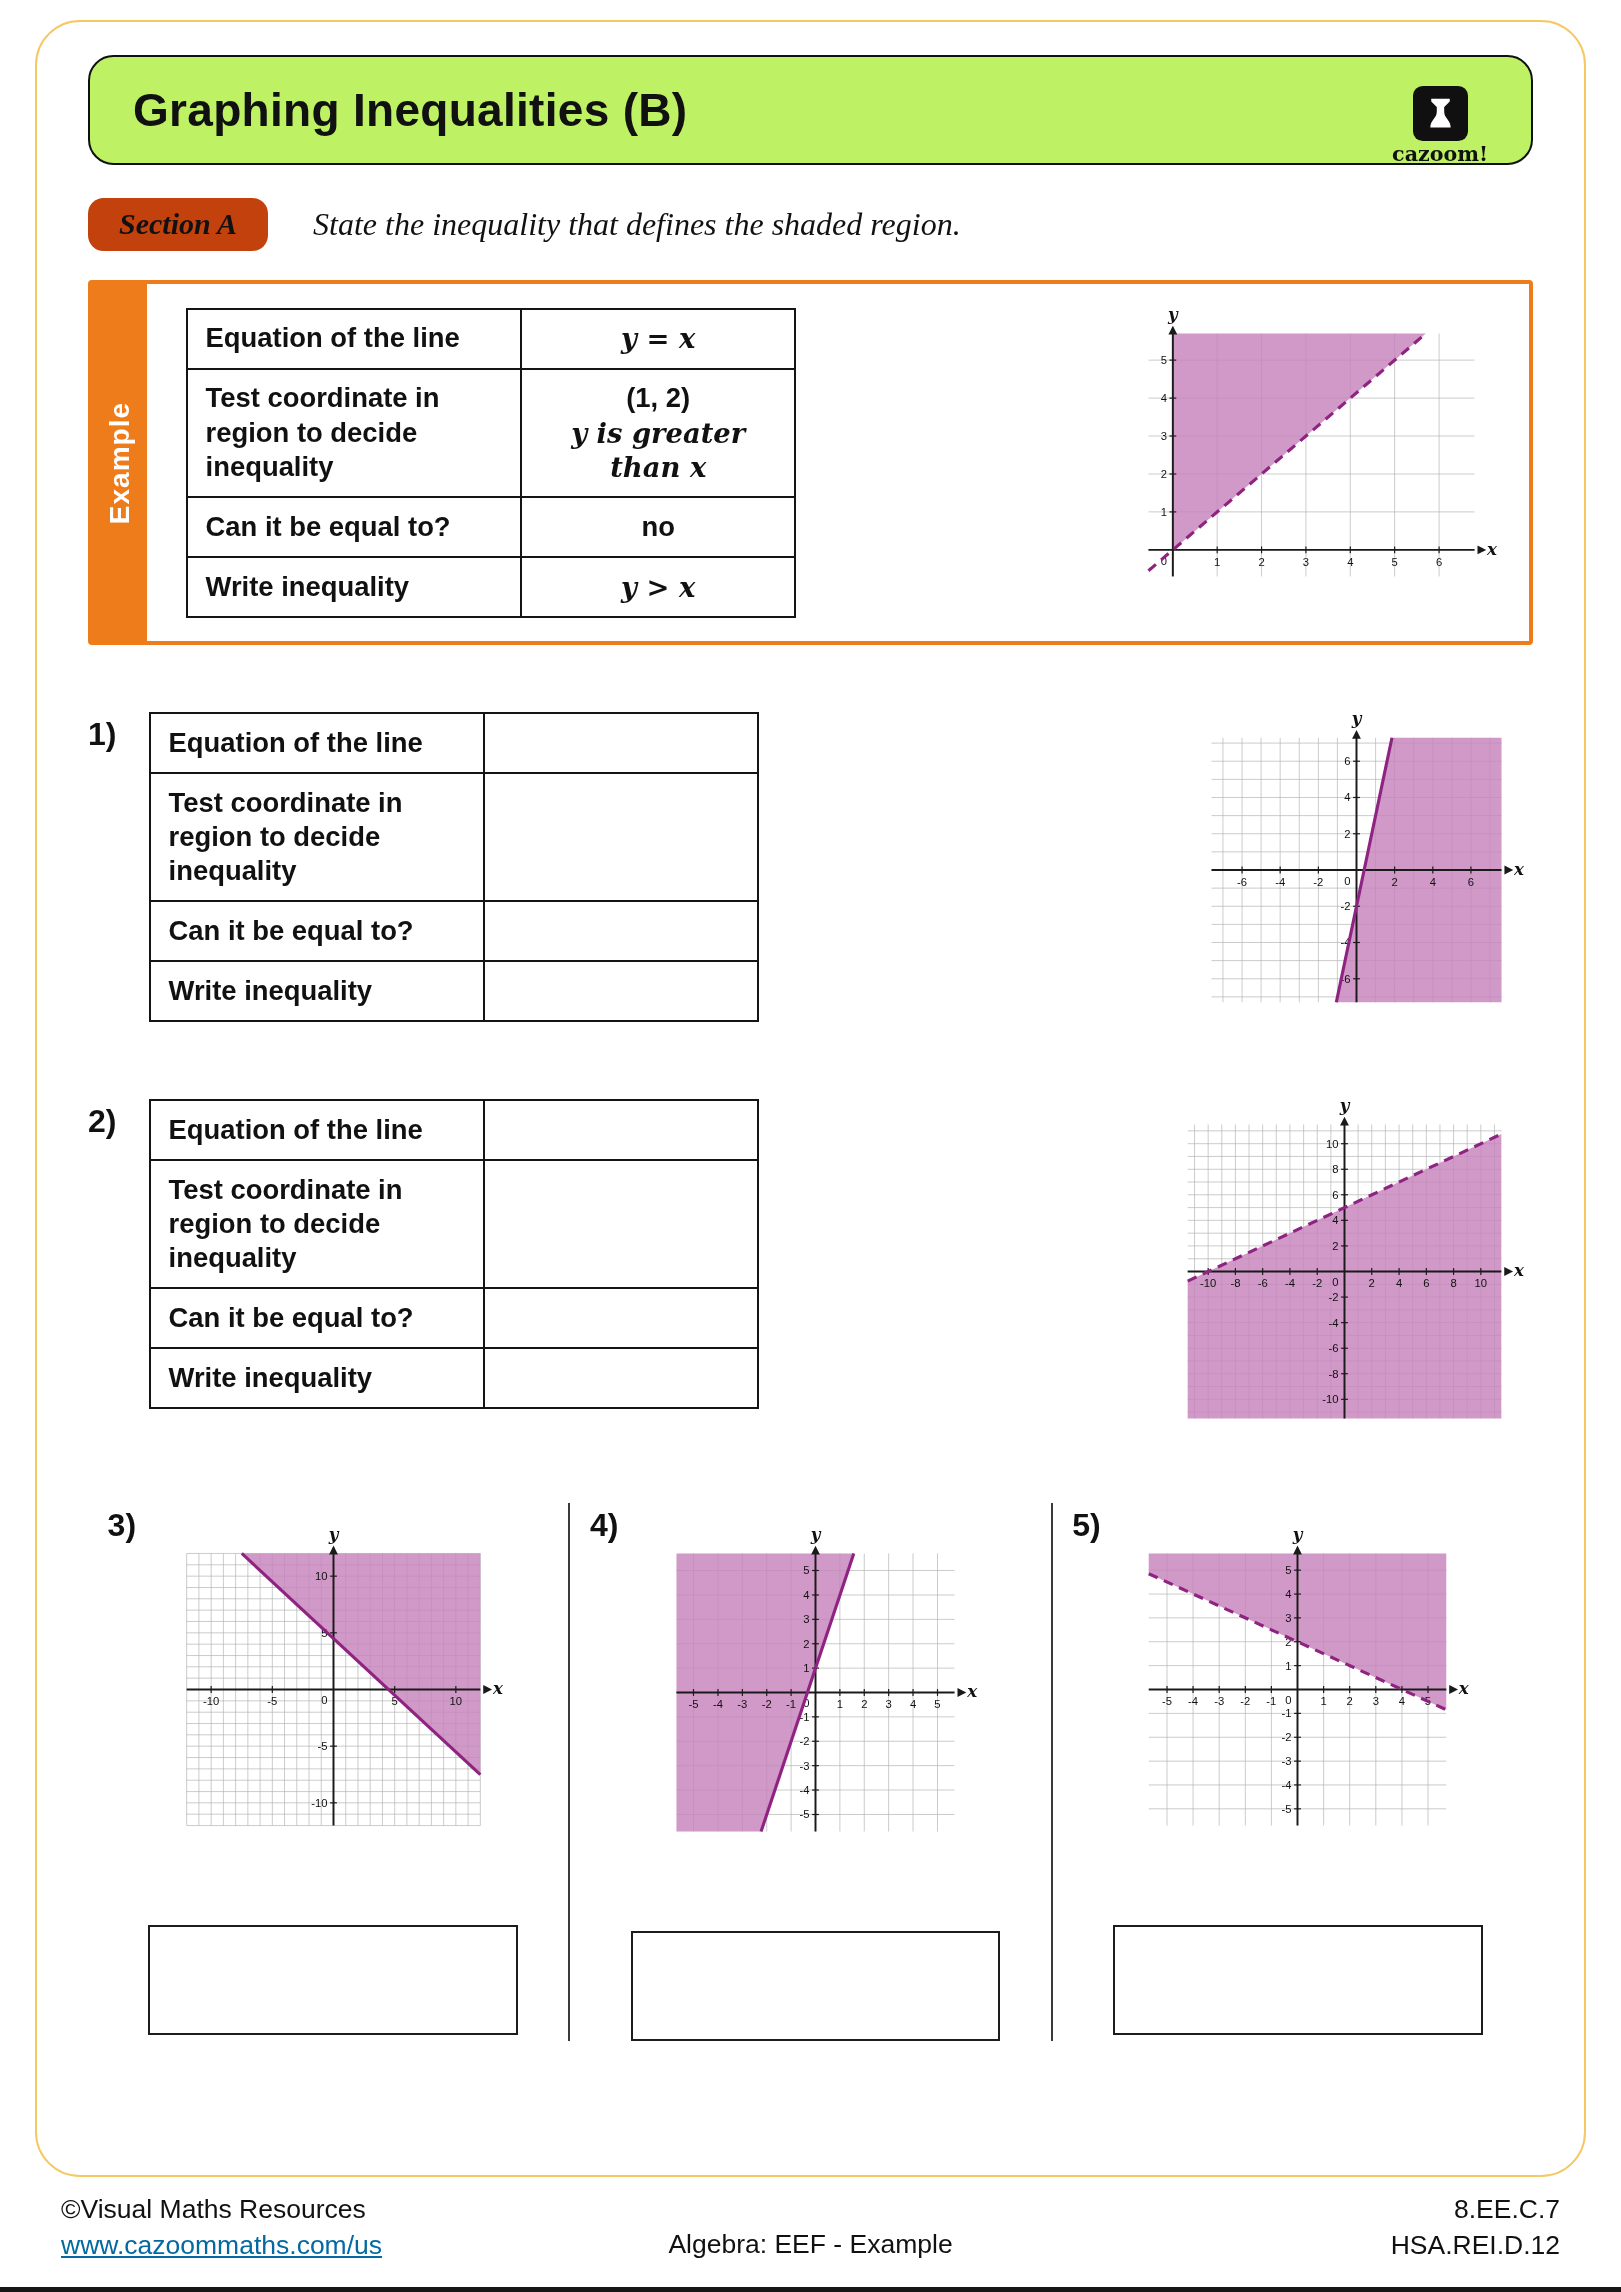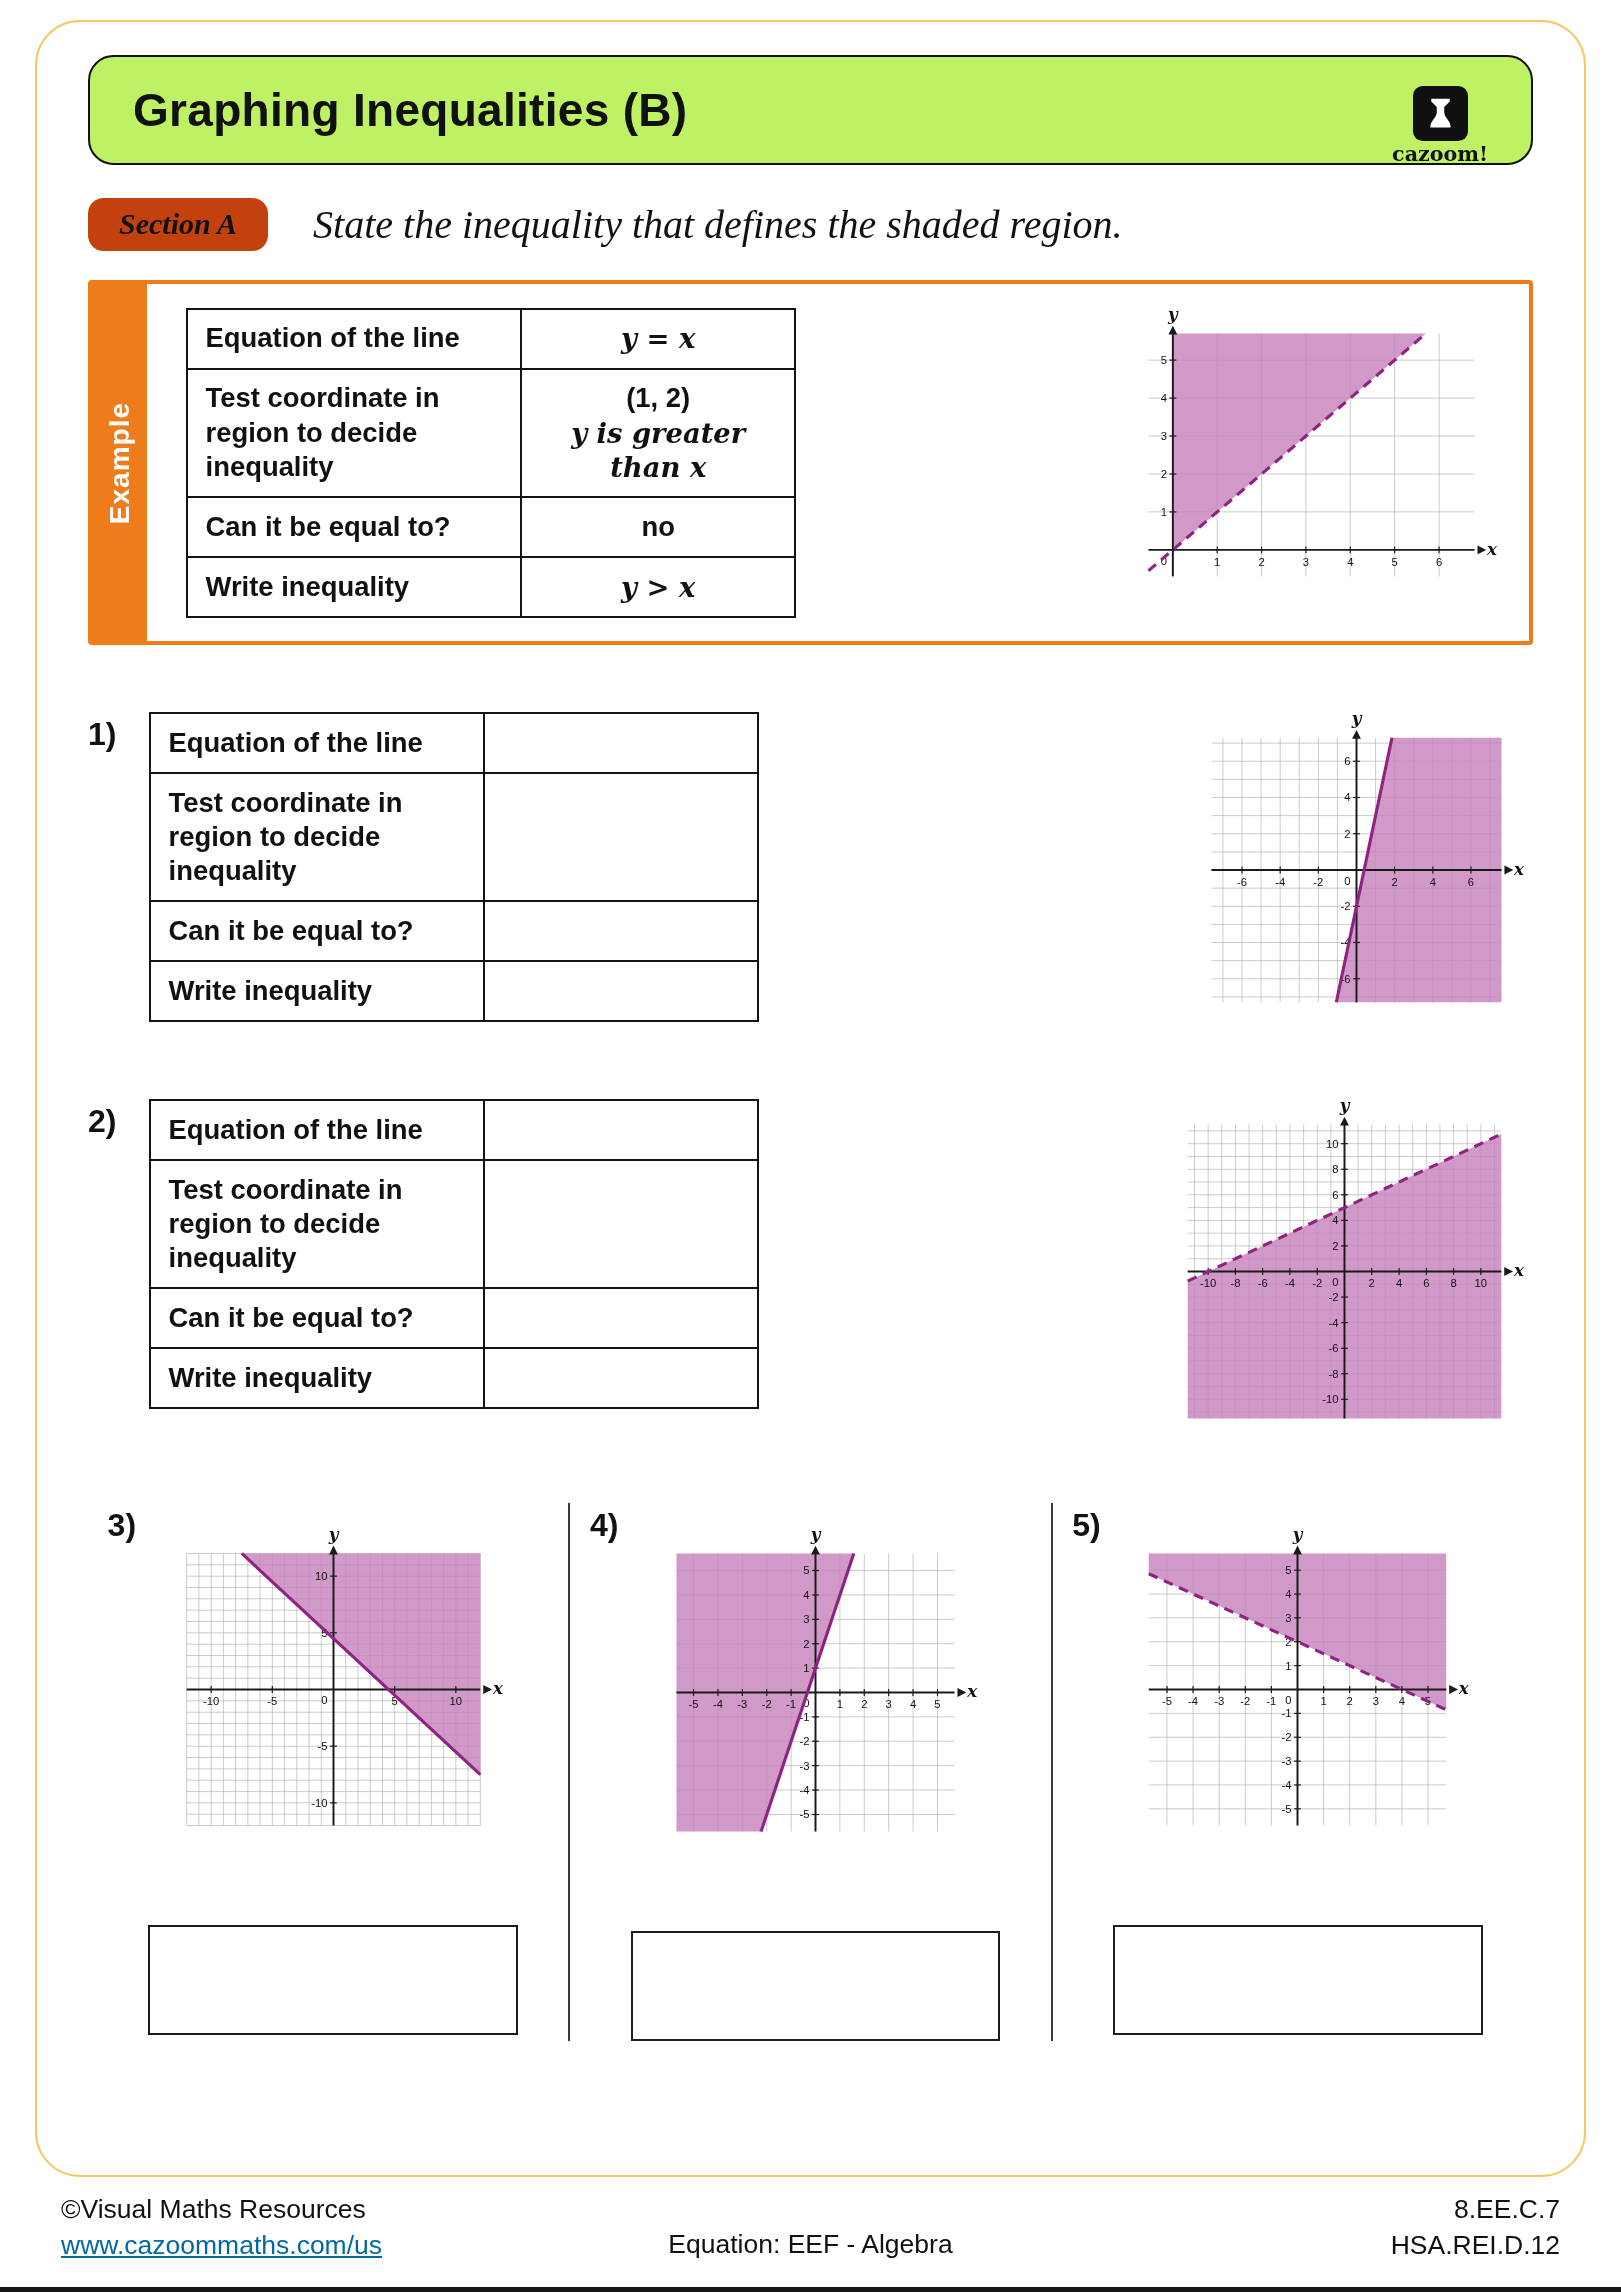--- a/index.html
+++ b/index.html
@@ -24,21 +24,21 @@
   .logo { display:flex; flex-direction:column; align-items:center; gap:1px;margin-top:32px; }
   .logo-box { width:55px; height:55px; background:#101010; border-radius:9.8px;
     display:flex; align-items:center; justify-content:center; }
   .logo-text { font-family:"DejaVu Serif", serif; font-weight:bold; font-size:20.6px; }
   
   .section-row { margin-top:33px; display:flex; align-items:center; gap:45px; }
   .section-badge {
     background:#c2410c; border-radius:15.7px; padding:9.8px 31px;
     font-family:"Liberation Serif", serif; font-style:italic; font-weight:bold; font-size:30px;
   }
-  .section-instruction { font-family:"Liberation Serif", serif; font-style:italic; font-size:40px; }
+  .section-instruction { font-family:"Liberation Serif", serif; font-style:italic; font-size:32px; }
   
   .example-box { margin-top:29px; border:4.9px solid #ee7c1b; border-radius:3.9px; display:flex; }
   .example-tab { width:55px; background:#ee7c1b; color:#fff;
     display:flex; align-items:center; justify-content:center; }
   .example-tab span { writing-mode:vertical-rl; transform:rotate(180deg);
     font-weight:bold; font-size:28px; letter-spacing:1px; }
   .example-content { flex:1; display:flex; justify-content:space-between;
     align-items:flex-start; padding:23.5px 29px 23.5px 39px; }
   
   .qtable { border-collapse:collapse; width:610px; }
@@ -618,21 +618,21 @@
     </div>
   </div>
 
 </div>
 
 <footer>
   <div class="f-left">
     <div>©Visual Maths Resources</div>
     <a class="f-link">www.cazoommaths.com/us</a>
   </div>
-  <div class="f-center">Equation: EEF - Algebra</div>
+  <div class="f-center">Algebra: EEF - Example</div>
   <div class="f-right">
     <div>8.EE.C.7</div>
     <div>HSA.REI.D.12</div>
   </div>
 </footer>
 
 <div class="bottom-edge"></div>
 
 
 </body></html>

